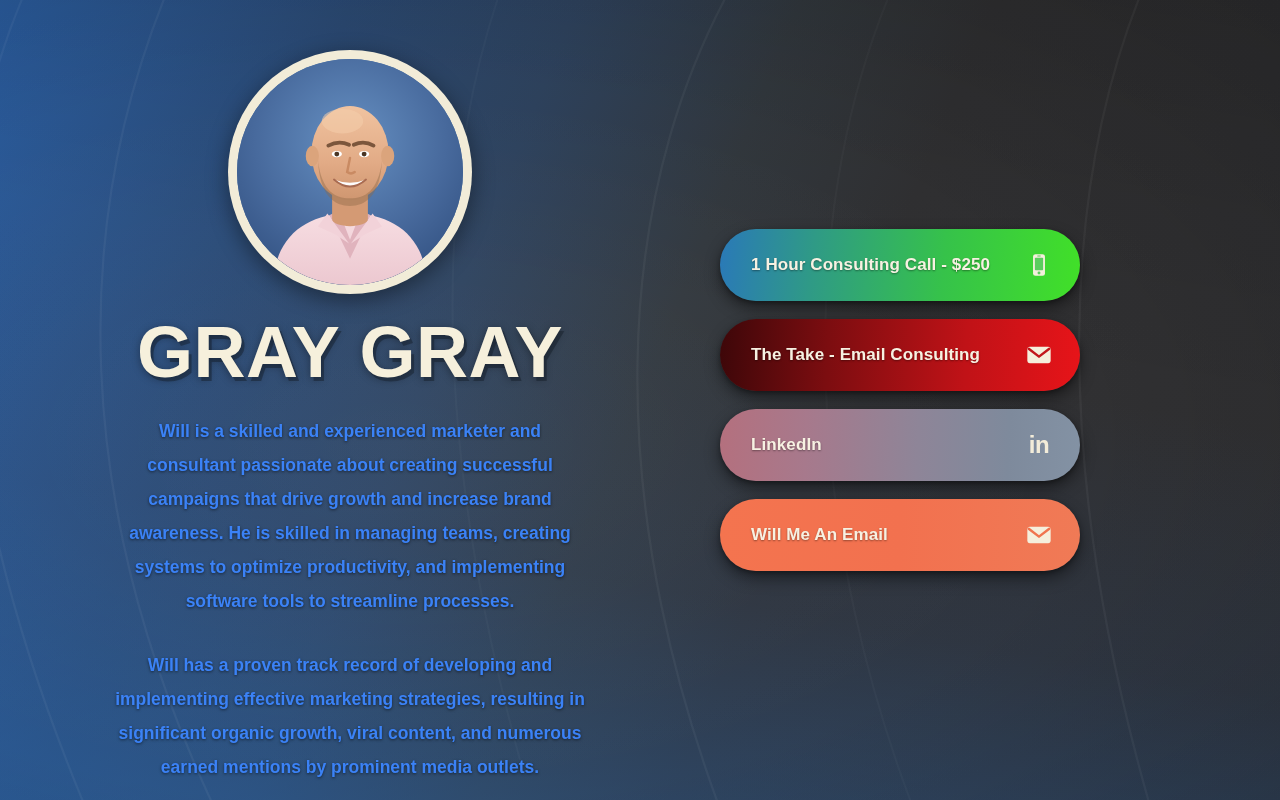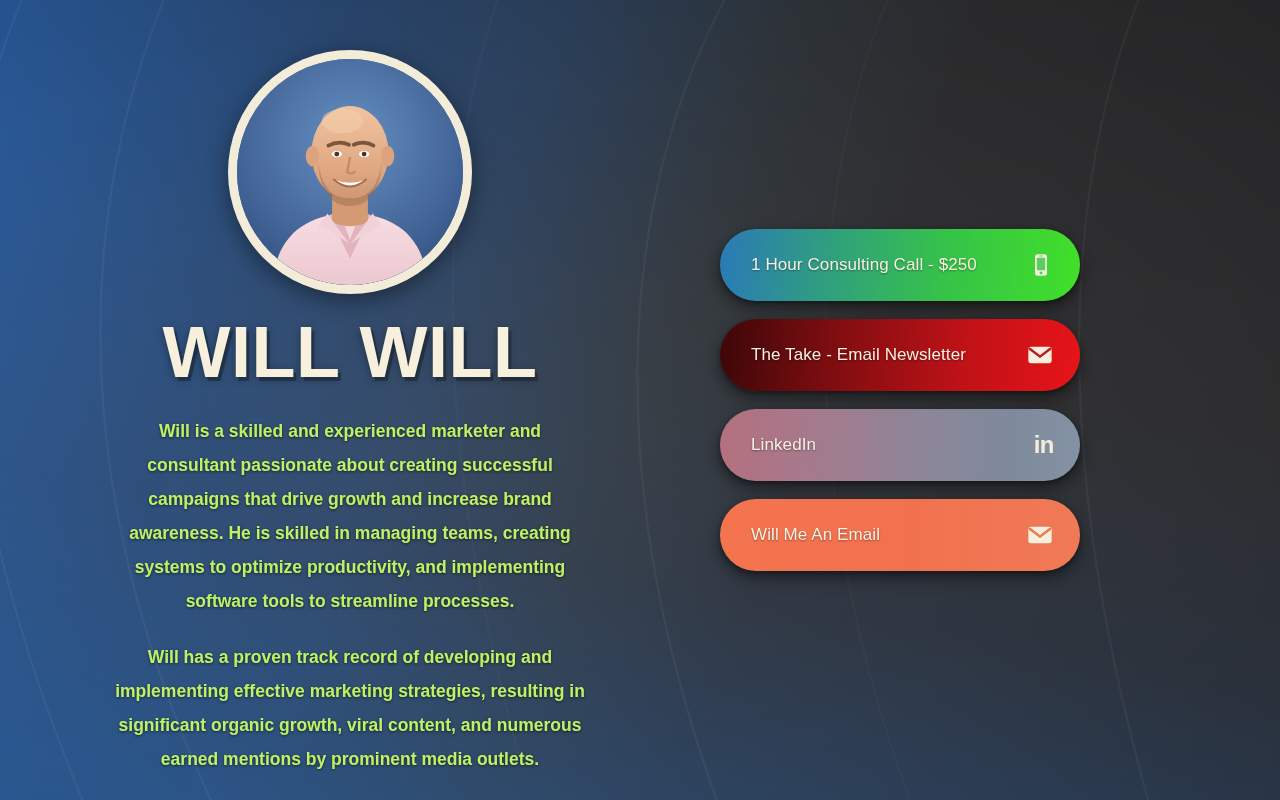--- a/index.html
+++ b/index.html
@@ -114,27 +114,27 @@
     color: #f6f0dc;
     text-shadow: 3px 4px 0 rgba(20,28,40,0.45), 0 2px 8px rgba(0,0,0,0.35);
     line-height: 1;
     white-space: nowrap;
   }
 
   .bio {
     margin-top: 26px;
     width: 470px;
     text-align: center;
-    color: #bef264;
+    color: #3b82f6;
     font-size: 17.5px;
     font-weight: 700;
     line-height: 34px;
     text-shadow: 0 1px 3px rgba(0,0,0,0.55);
   }
-  .bio p + p { margin-top: 22px; }
+  .bio p + p { margin-top: 30px; }
 
   
   .right-col {
     position: absolute;
     left: 700px;
     top: 0;
     width: 580px;
     height: 800px;
     display: flex;
     flex-direction: column;
@@ -155,33 +155,33 @@
     justify-content: space-between;
     padding: 0 26px 0 31px;
     cursor: pointer;
     box-shadow: 0 7px 16px rgba(0,0,0,0.45), 0 2px 4px rgba(0,0,0,0.30);
     font-family: "Liberation Sans", sans-serif;
     text-align: left;
   }
 
   .link-label {
     font-size: 17px;
-    font-weight: 400;
+    font-weight: 700;
     color: #f7f1e2;
     text-shadow: 0 1px 2px rgba(0,0,0,0.40);
     letter-spacing: 0.1px;
     white-space: nowrap;
   }
 
   .link-icon {
     width: 30px;
     height: 30px;
     display: flex;
     align-items: center;
-    justify-content: flex-end;
+    justify-content: center;
     flex: none;
     color: #f5efdd;
   }
   .link-icon svg { display: block; }
 
   .icon-text {
     font-size: 24px;
     font-weight: 800;
     color: #f2ecd9;
     letter-spacing: -0.5px;
@@ -280,21 +280,21 @@
           <path d="M 120 105 L 117 120 q 4 3 8 0" stroke="#c98a62" stroke-width="2.6" fill="none" stroke-linecap="round"></path>
 
           <path d="M 86 108 C 88 146, 104 156, 120 156 C 136 156, 152 146, 154 108 C 150 140, 136 148, 120 148 C 104 148, 90 140, 86 108 Z" fill="#8c6847" opacity="0.42"></path>
 
           <path d="M 103 128 q 17 15 34 0 q -17 7 -34 0 Z" fill="#fdfdfd"></path>
           <path d="M 103 128 q 17 15 34 0" stroke="#a86b51" stroke-width="2" fill="none" stroke-linecap="round"></path>
         </svg>
       </div>
     </div>
 
-    <h1 class="person-name">WILL WILL</h1>
+    <h1 class="person-name">GRAY GRAY</h1>
 
     <div class="bio">
       <p>Will is a skilled and experienced marketer and consultant passionate about creating successful campaigns that drive growth and increase brand awareness. He is skilled in managing teams, creating systems to optimize productivity, and implementing software tools to streamline processes.</p>
       <p>Will has a proven track record of developing and implementing effective marketing strategies, resulting in significant organic growth, viral content, and numerous earned mentions by prominent media outlets.</p>
     </div>
   </div>
 
   <div class="right-col">
 
     <button class="link-button btn-consult">
@@ -303,21 +303,21 @@
         <svg width="26" height="26" viewBox="0 0 24 24" fill="none" xmlns="http://www.w3.org/2000/svg">
           <rect x="6.5" y="2" width="11" height="20" rx="2.2" fill="currentColor"></rect>
           <rect x="8.2" y="5.4" width="7.6" height="11.4" rx="0.7" fill="#3fc748" opacity="0.85"></rect>
           <rect x="10.3" y="3.3" width="3.4" height="0.9" rx="0.45" fill="#3fc748" opacity="0.85"></rect>
           <circle cx="12" cy="19.4" r="1.35" fill="#3fc748" opacity="0.85"></circle>
         </svg>
       </span>
     </button>
 
     <button class="link-button btn-newsletter">
-      <span class="link-label">The Take - Email Newsletter</span>
+      <span class="link-label">The Take - Email Consulting</span>
       <span class="link-icon">
         <svg width="28" height="28" viewBox="0 0 24 24" fill="none" xmlns="http://www.w3.org/2000/svg">
           <rect x="2" y="5" width="20" height="14" rx="2.2" fill="currentColor"></rect>
           <path d="M3.2 6.6 L12 13.4 L20.8 6.6" stroke="#c2161c" stroke-width="2.1" fill="none" stroke-linecap="round" stroke-linejoin="round"></path>
         </svg>
       </span>
     </button>
 
     <button class="link-button btn-linkedin">
       <span class="link-label">LinkedIn</span>

